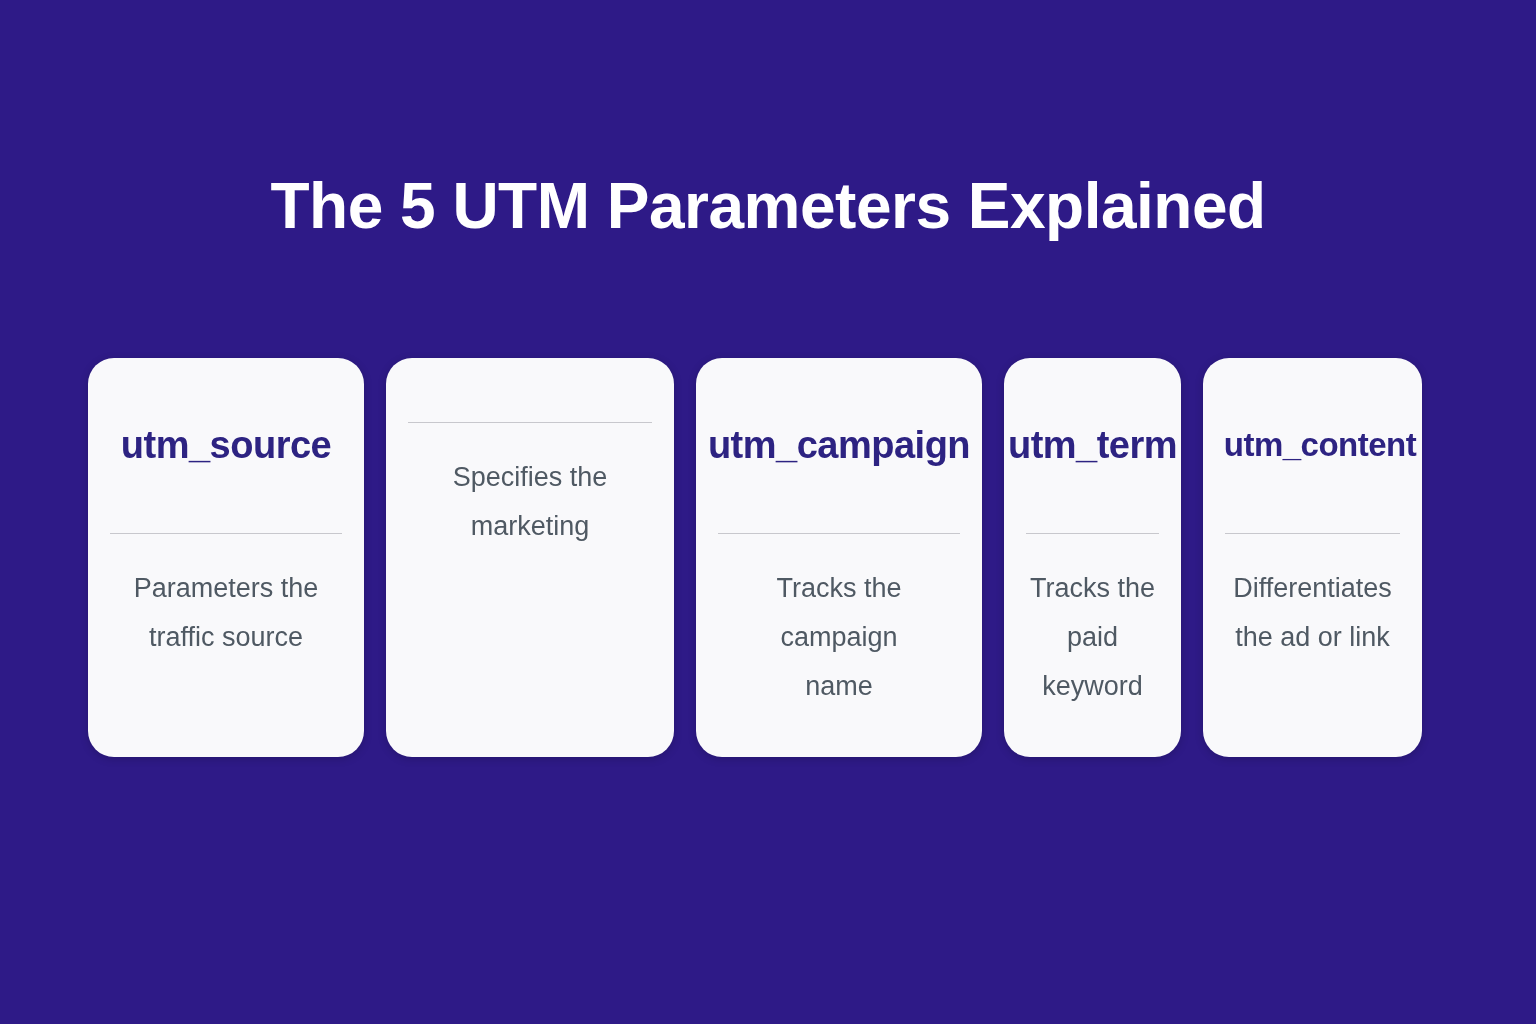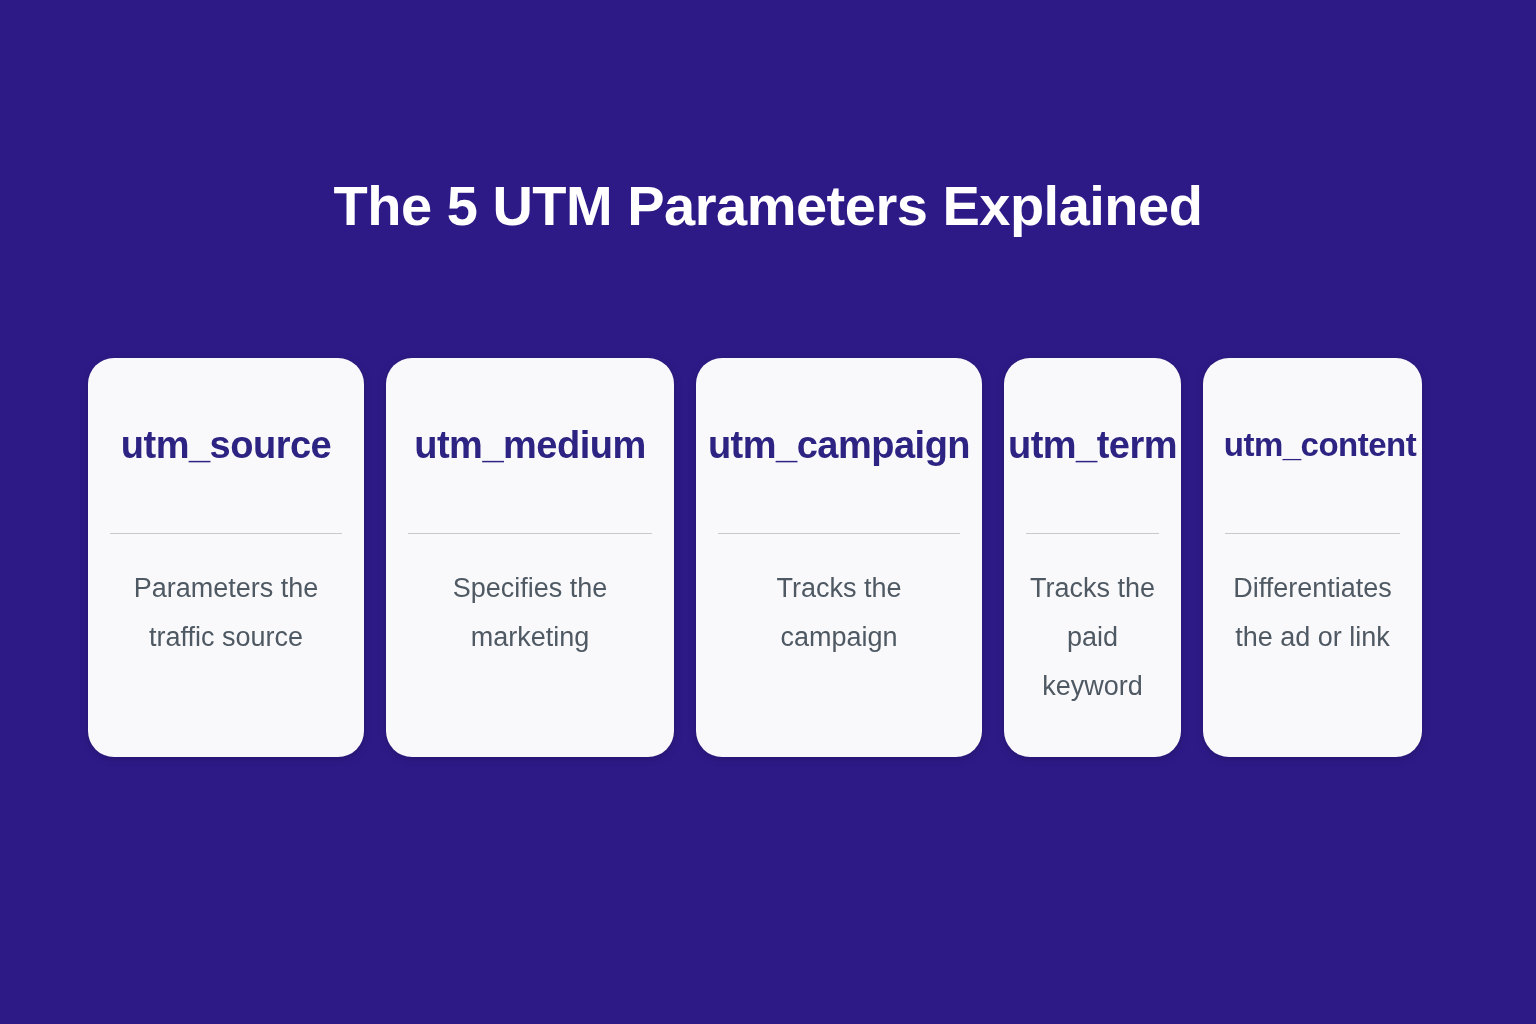--- a/index.html
+++ b/index.html
@@ -17,21 +17,21 @@
     font-family:"Liberation Sans", sans-serif;
     position:relative;
   }
   .page-title{
     position:absolute;
     top:168px;
     left:0;
     width:100%;
     text-align:center;
     color:var(--title);
-    font-size:56px;
+    font-size:64px;
     font-weight:bold;
     letter-spacing:-0.5px;
     line-height:76px;
   }
   .cards{
     position:absolute;
     top:358px;
     left:88px;
     display:flex;
     gap:22px;
@@ -86,34 +86,34 @@
     <article class="card card-1">
       <h2 class="card-title">utm_source</h2>
       <hr class="divider">
       <p class="desc">
         <span class="line">Parameters the</span>
         <span class="line">traffic source</span>
       </p>
     </article>
 
     <article class="card card-2">
-      <h2 class="card-title">utm_medium</h2>
       <hr class="divider">
       <p class="desc">
         <span class="line">Specifies the</span>
         <span class="line">marketing</span>
       </p>
     </article>
 
     <article class="card card-3">
       <h2 class="card-title">utm_campaign</h2>
       <hr class="divider">
       <p class="desc">
         <span class="line">Tracks the</span>
         <span class="line">campaign</span>
+        <span class="line">name</span>
       </p>
     </article>
 
     <article class="card card-4">
       <h2 class="card-title">utm_term</h2>
       <hr class="divider">
       <p class="desc">
         <span class="line">Tracks the</span>
         <span class="line">paid</span>
         <span class="line">keyword</span>

